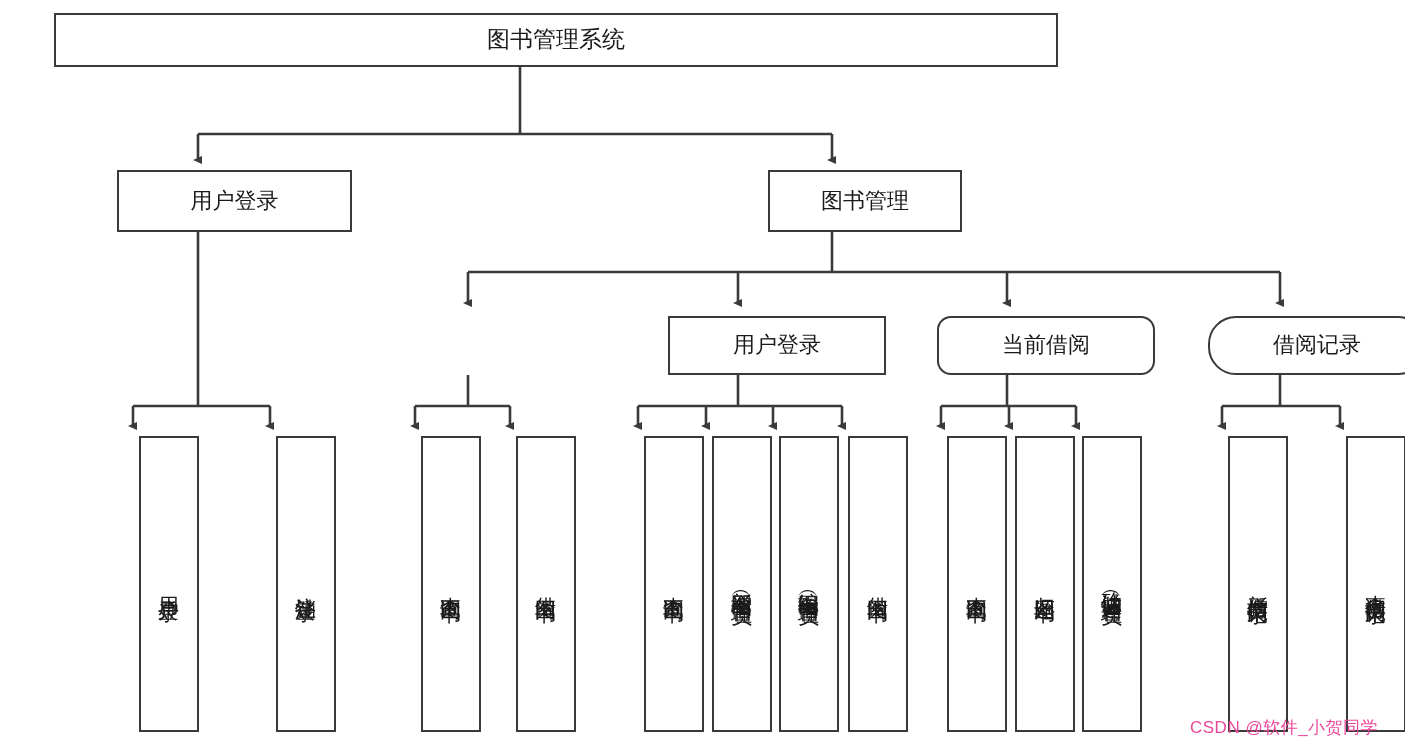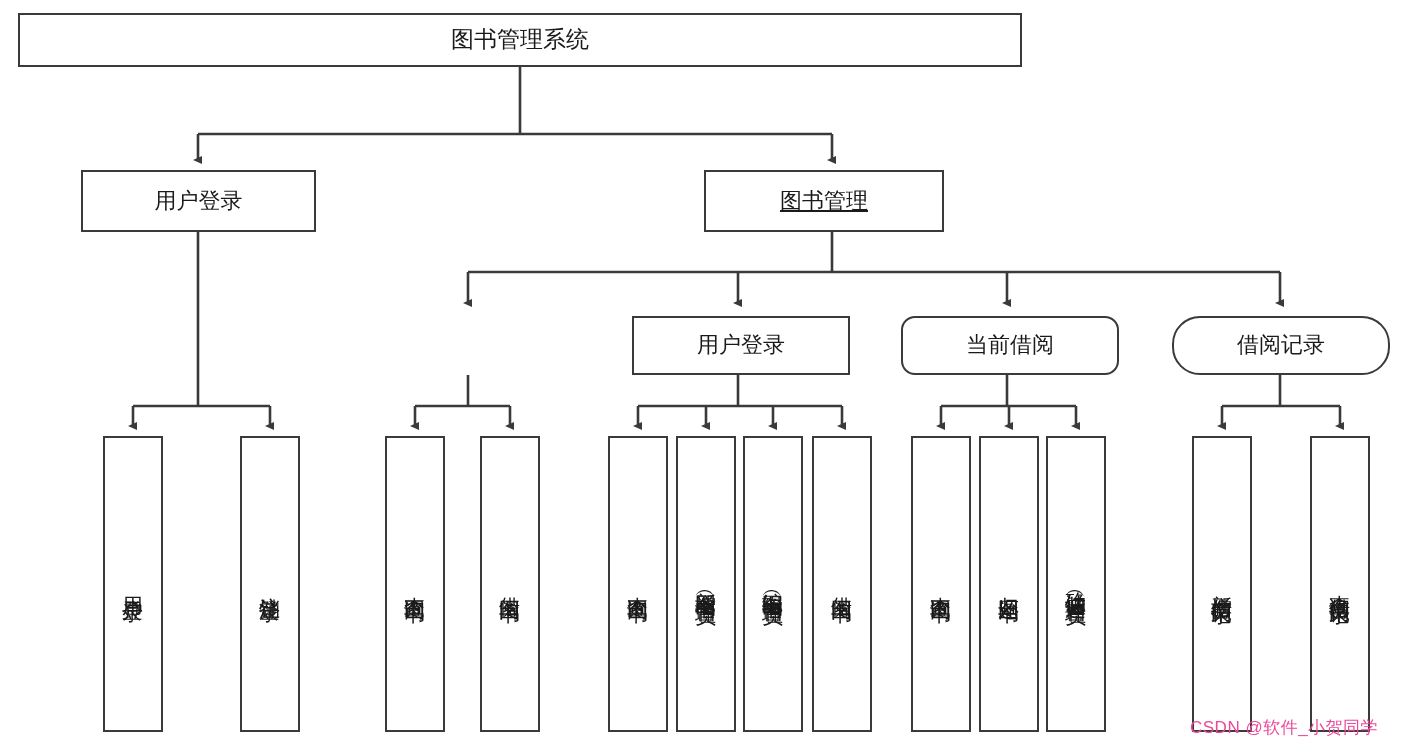--- a/index.html
+++ b/index.html
@@ -27,20 +27,21 @@
   }
   .node {
     position: absolute;
     box-sizing: border-box;
     background: #ffffff;
     border: 2px solid #3a3a3a;
     display: flex;
     align-items: center;
     justify-content: center;
     color: #1a1a1a;
+    margin-left: 36px;
   }
   .node .label {
     display: block;
     text-align: center;
     white-space: pre-line;
     line-height: 1.12;
   }
   .node-root .label { font-size: 23px; }
   .node-l2 .label  { font-size: 22px; }
   .node-l3 .label  { font-size: 22px; }
@@ -119,21 +120,21 @@
     </g>
   </svg>
 
   <div class="node node-root" style="left:18px; top:13px; width:1004px; height:54px;">
     <span class="label">图书管理系统</span>
   </div>
 
   <div class="node node-l2" style="left:81px; top:170px; width:235px; height:62px;">
     <span class="label">用户登录</span>
   </div>
-  <div class="node node-l2" style="left:704px; top:170px; width:240px; height:62px;text-decoration:underline;">
+  <div class="node node-l2" style="left:732px; top:170px; width:194px; height:62px;">
     <span class="label">图书管理</span>
   </div>
 
   <div class="node node-l3" style="left:632px; top:316px; width:218px; height:59px;">
     <span class="label">用户登录</span>
   </div>
   <div class="node node-l3" style="left:901px; top:316px; width:218px; height:59px;border-radius:14px;">
     <span class="label">当前借阅</span>
   </div>
   <div class="node node-l3" style="left:1172px; top:316px; width:218px; height:59px;border-radius:28px;">

